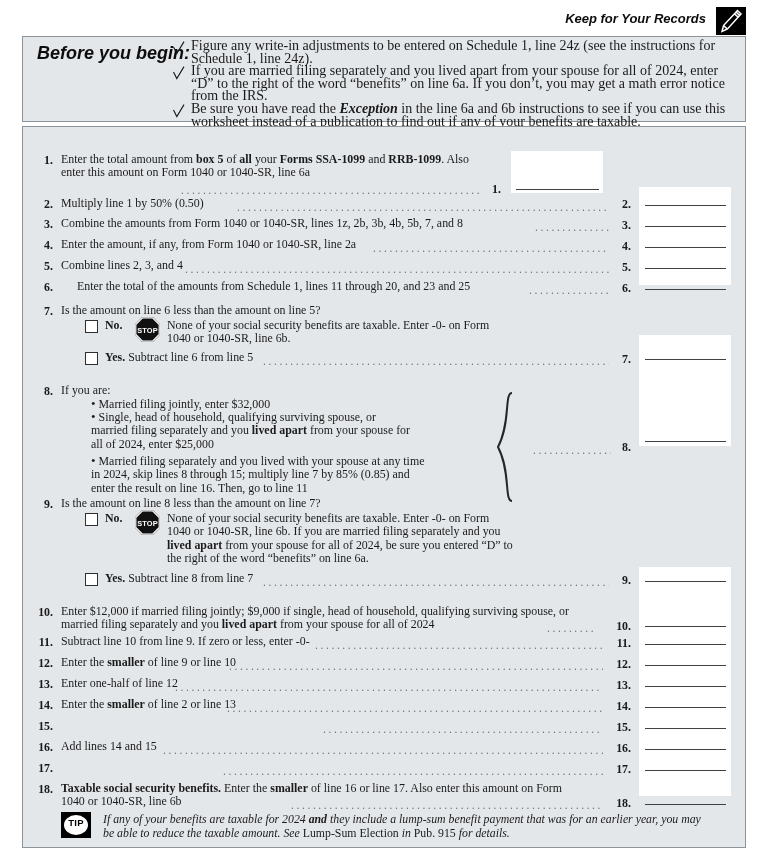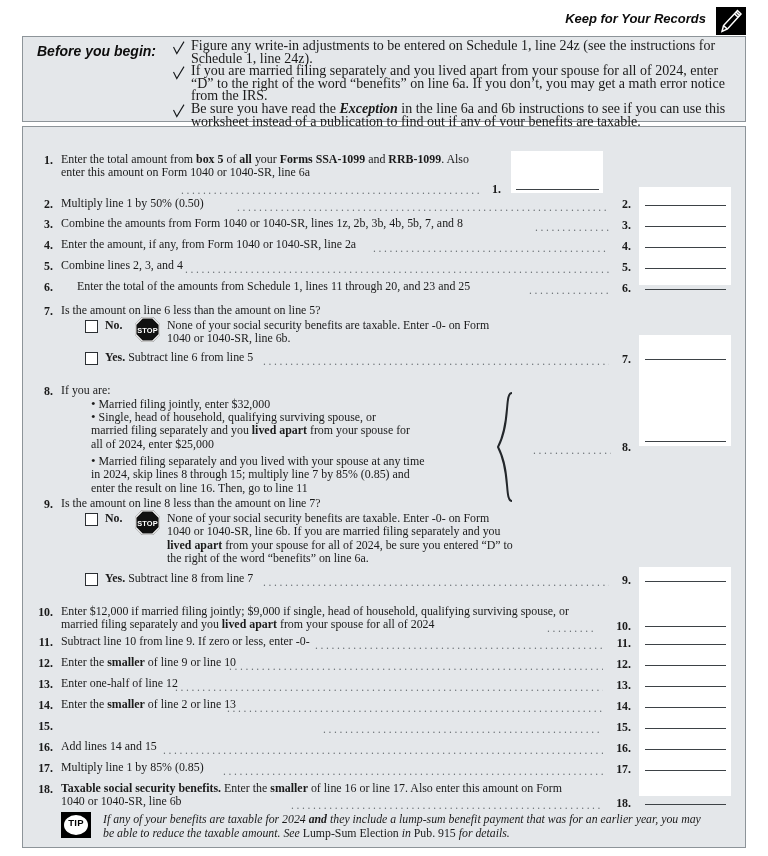--- a/index.html
+++ b/index.html
@@ -34,21 +34,21 @@
     position:absolute; background:#e4e7ea;
     border:1px solid #8d9499; box-sizing:border-box;
   }
   .box-begin{left:22px; top:36px; width:724px; height:86px;}
   .box-main{left:22px; top:126px; width:724px; height:722px;}
 
   
   .begin-label{
     position:absolute; left:14px; top:6px;
     font-family:"Liberation Sans", sans-serif;
-    font-weight:bold; font-style:italic; font-size:14px; color:#0d0d0d;
+    font-weight:bold; font-style:italic; font-size:18px; color:#0d0d0d;
     white-space:nowrap;
   }
   .begin-list{position:absolute; left:150px; top:3px; width:558px;}
   .bullet-row{position:relative; padding-left:18px; margin-bottom:0px; line-height:12.6px; font-size:14px;}
   .ck{
     position:absolute; left:0px; top:1px; width:12px; height:13px;
   }
   .ck svg{display:block;}
   .lnum{
     position:absolute; font-weight:bold; font-size:11.9px;
@@ -313,21 +313,20 @@
     <div class="rnum" style="left:580px;top:593px;width:28px;">15.</div>
     <div class="aline" style="left:622px;top:601px;width:81px;"></div>
 
     <div class="lnum" style="left:6px;top:613px;width:24px;">16.</div>
     <div class="ltext" style="left:38px;top:613px;width:280px;">Add lines 14 and 15</div>
     <div class="dots" style="left:140px;top:617px;width:440px;">................................................................................................</div>
     <div class="rnum" style="left:580px;top:614px;width:28px;">16.</div>
     <div class="aline" style="left:622px;top:622px;width:81px;"></div>
 
     <div class="lnum" style="left:6px;top:634px;width:24px;">17.</div>
-    <div class="ltext" style="left:38px;top:634px;width:280px;">Multiply line 1 by 85% (0.85)</div>
     <div class="dots" style="left:200px;top:638px;width:380px;">..........................................................................</div>
     <div class="rnum" style="left:580px;top:635px;width:28px;">17.</div>
     <div class="aline" style="left:622px;top:643px;width:81px;"></div>
 
     <div class="lnum" style="left:6px;top:655px;width:24px;">18.</div>
     <div class="ltext" style="left:38px;top:655px;width:520px;">
       <b>Taxable social security benefits.</b> Enter the <b>smaller</b> of line 16 or line 17. Also enter this amount on Form 1040 or 1040-SR, line 6b
     </div>
     <div class="dots" style="left:268px;top:672px;width:312px;">.............................................................</div>
     <div class="rnum" style="left:580px;top:669px;width:28px;">18.</div>

